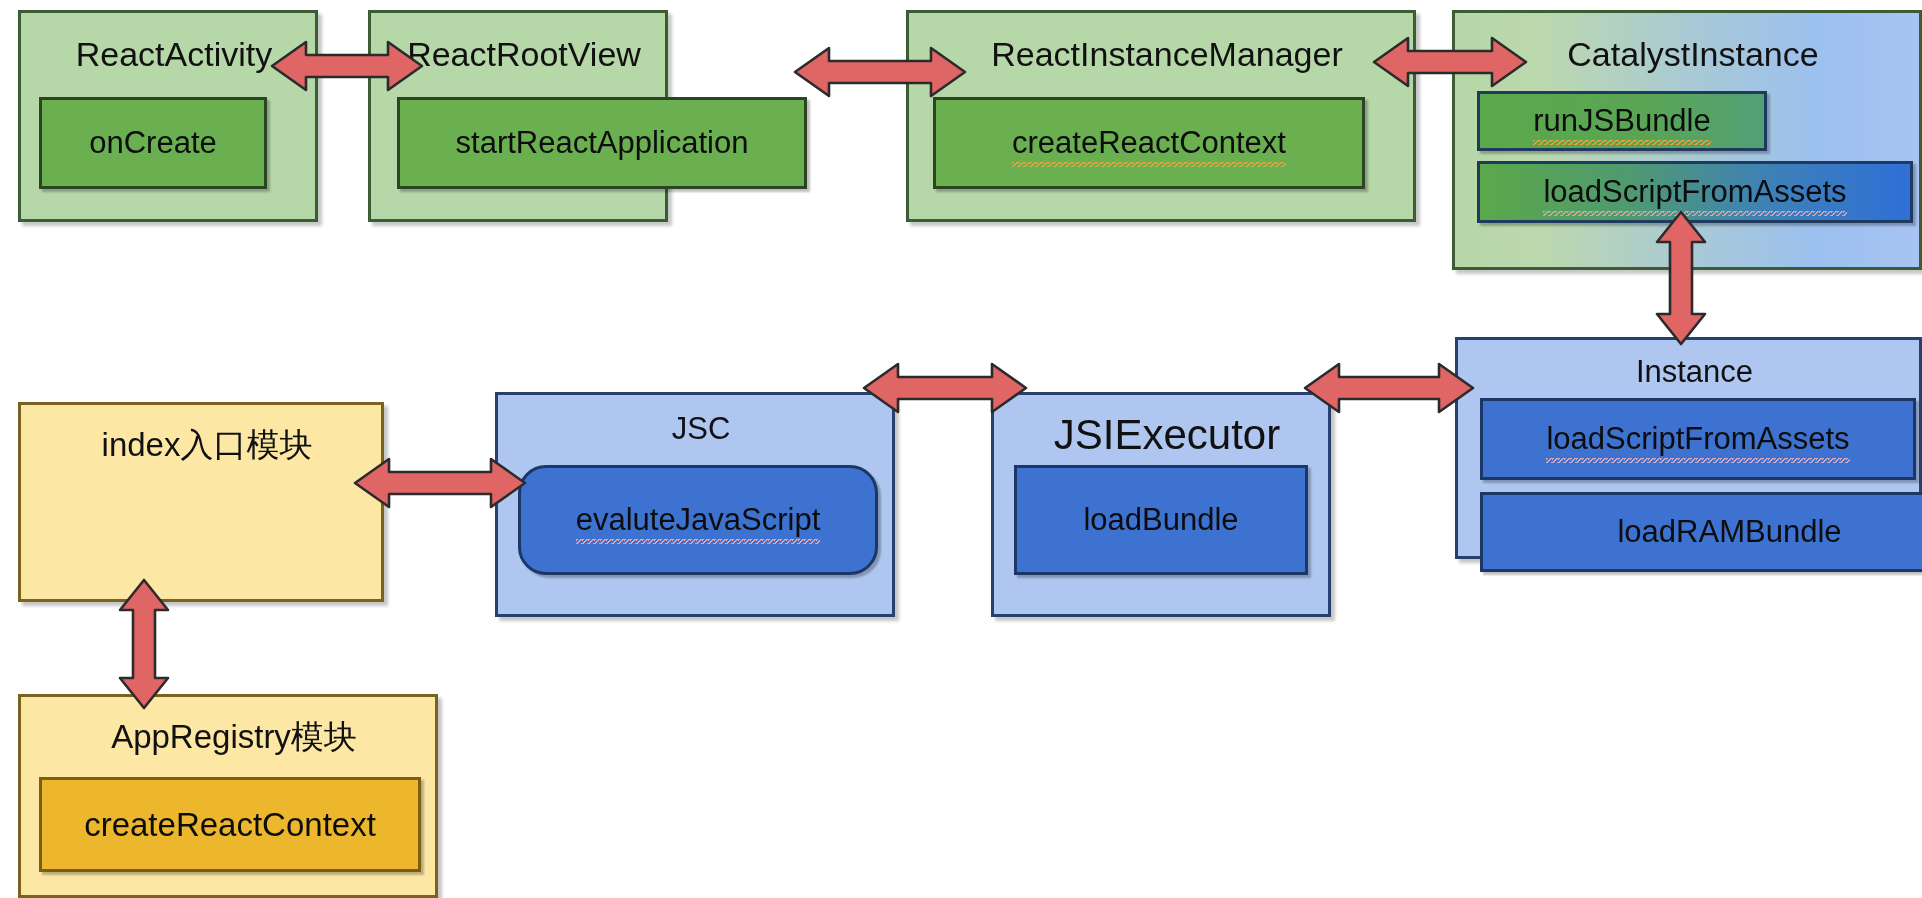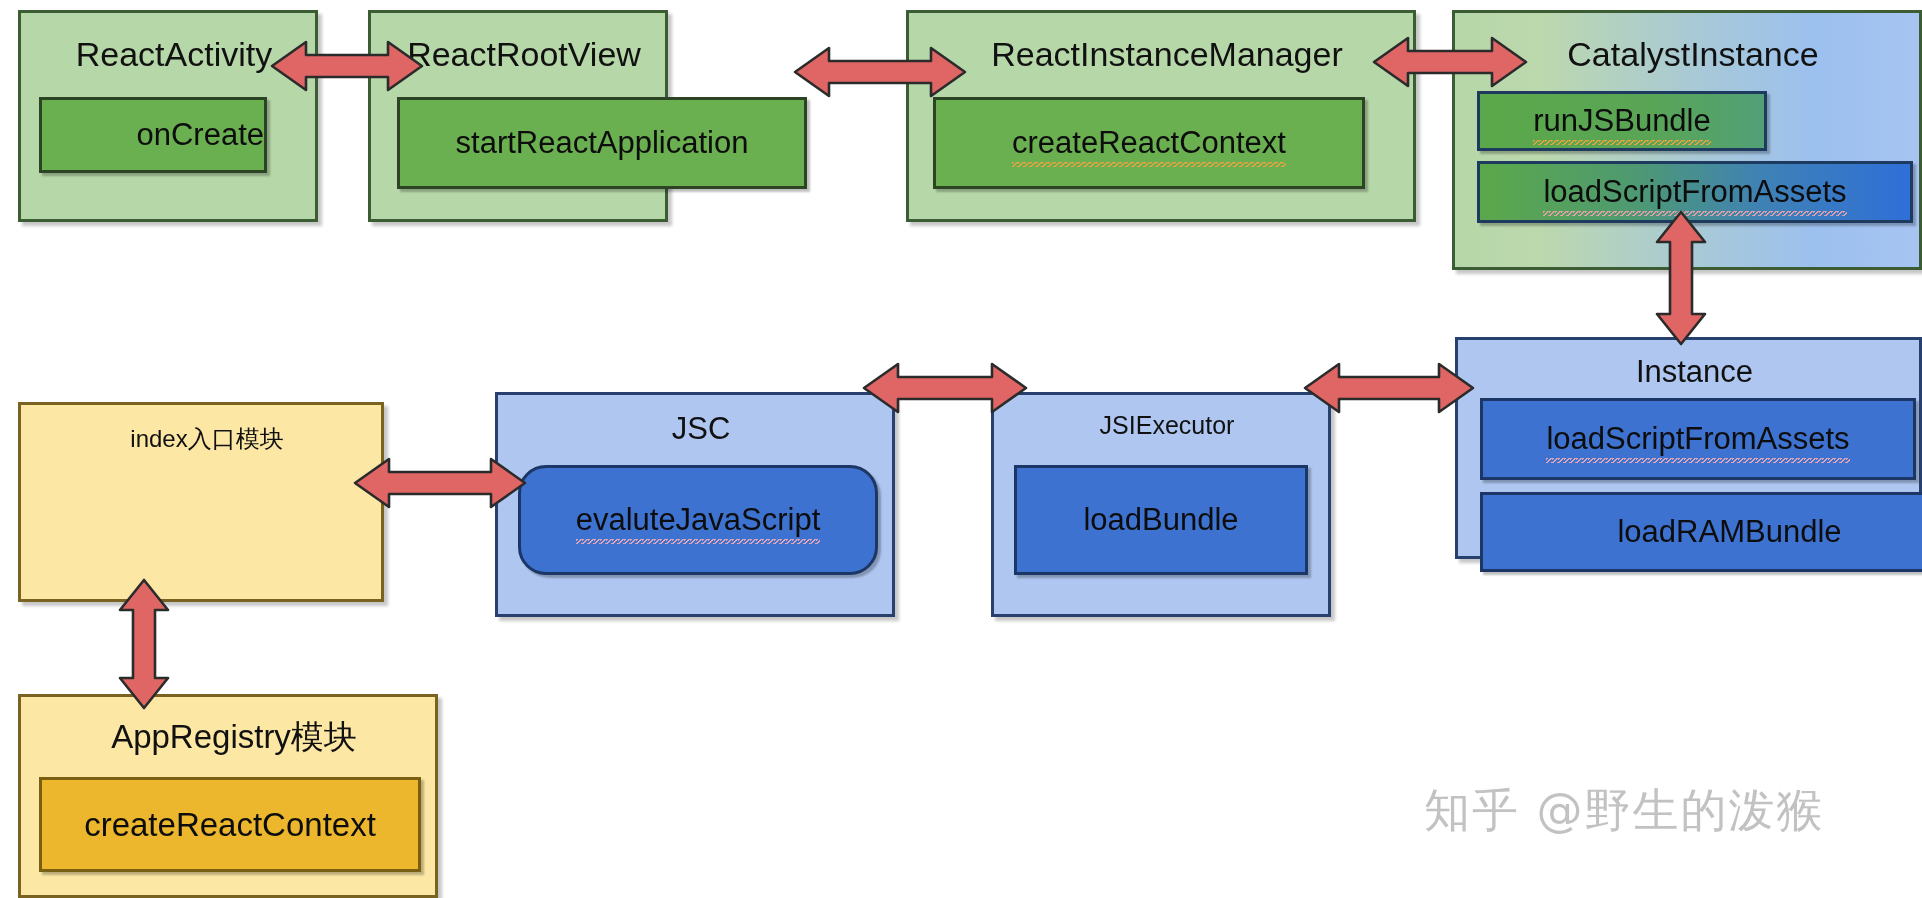--- a/index.html
+++ b/index.html
@@ -99,21 +99,21 @@
     user-select: none;
   }
 </style>
 </head>
 <body>
 
 <div id="canvas">
 
   <div class="box green-outer" style="left:18px; top:10px; width:300px; height:212px;">
     <div class="title" style="top:22px; font-size:34px;">ReactActivity</div>
-    <div class="inner green-inner" style="left:18px; top:84px; width:228px; height:76px;justify-content:flex-end;">
+    <div class="inner green-inner" style="left:18px; top:84px; width:228px; height:92px;">
       <span class="lbl" style="font-size:31px;">onCreate</span>
     </div>
   </div>
 
   <div class="box green-outer" style="left:368px; top:10px; width:300px; height:212px;">
     <div class="title" style="top:22px; font-size:34px;">ReactRootView</div>
     <div class="inner green-inner" style="left:26px; top:84px; width:410px; height:92px;">
       <span class="lbl" style="font-size:31px;">startReactApplication</span>
     </div>
   </div>
@@ -140,35 +140,35 @@
     <div class="title" style="top:14px; font-size:31px;">Instance</div>
     <div class="inner blue-inner" style="left:22px; top:58px; width:436px; height:82px;">
       <span class="lbl squiggle" style="font-size:31px; --sq:#e7a7b5;">loadScriptFromAssets</span>
     </div>
     <div class="inner blue-inner" style="left:22px; top:152px; width:499px; height:80px;">
       <span class="lbl" style="font-size:31px;">loadRAMBundle</span>
     </div>
   </div>
 
   <div class="box blue-outer" style="left:991px; top:392px; width:340px; height:225px;">
-    <div class="title" style="top:16px; font-size:25px;">JSIExecutor</div>
+    <div class="title" style="top:16px; font-size:42px;">JSIExecutor</div>
     <div class="inner blue-inner" style="left:20px; top:70px; width:294px; height:110px;">
       <span class="lbl" style="font-size:31px;">loadBundle</span>
     </div>
   </div>
 
   <div class="box blue-outer" style="left:495px; top:392px; width:400px; height:225px;">
     <div class="title" style="top:16px; font-size:31px;">JSC</div>
     <div class="inner blue-inner" style="left:20px; top:70px; width:360px; height:110px;border-radius:28px;">
       <span class="lbl squiggle" style="font-size:31px; --sq:#e7a7b5;">evaluteJavaScript</span>
     </div>
   </div>
 
   <div class="box yellow-outer" style="left:18px; top:402px; width:366px; height:200px;">
-    <div class="title" style="top:18px; font-size:24px;">index入口模块</div>
+    <div class="title" style="top:18px; font-size:33px;">index入口模块</div>
   </div>
 
   <div class="box yellow-outer" style="left:18px; top:694px; width:420px; height:204px;">
     <div class="title" style="top:18px; font-size:33px;">AppRegistry模块</div>
     <div class="inner yellow-inner" style="left:18px; top:80px; width:382px; height:95px;">
       <span class="lbl" style="font-size:33px;">createReactContext</span>
     </div>
   </div>
 
   <div class="arrow" style="left:272px; top:40px; width:150px; height:52px;">
@@ -212,15 +212,14 @@
       <polygon points="0,26 34,2 34,15 136,15 136,2 170,26 136,50 136,37 34,37 34,50" fill="#e06666" stroke="#2b2b2b" stroke-width="2.6" stroke-linejoin="round"></polygon>
     </svg>
   </div>
 
   <div class="arrow" style="left:118px; top:580px; width:52px; height:128px;">
     <svg width="52" height="128" viewBox="0 0 52 128">
       <polygon points="26,0 50,30 37,30 37,98 50,98 26,128 2,98 15,98 15,30 2,30" fill="#e06666" stroke="#2b2b2b" stroke-width="2.6" stroke-linejoin="round"></polygon>
     </svg>
   </div>
 
-  <div id="watermark" style="left:1424px; top:780px; font-size:46px; letter-spacing:2px;">知乎 @野生的泼猴</div>
 
 </div>
 
 </body></html>

